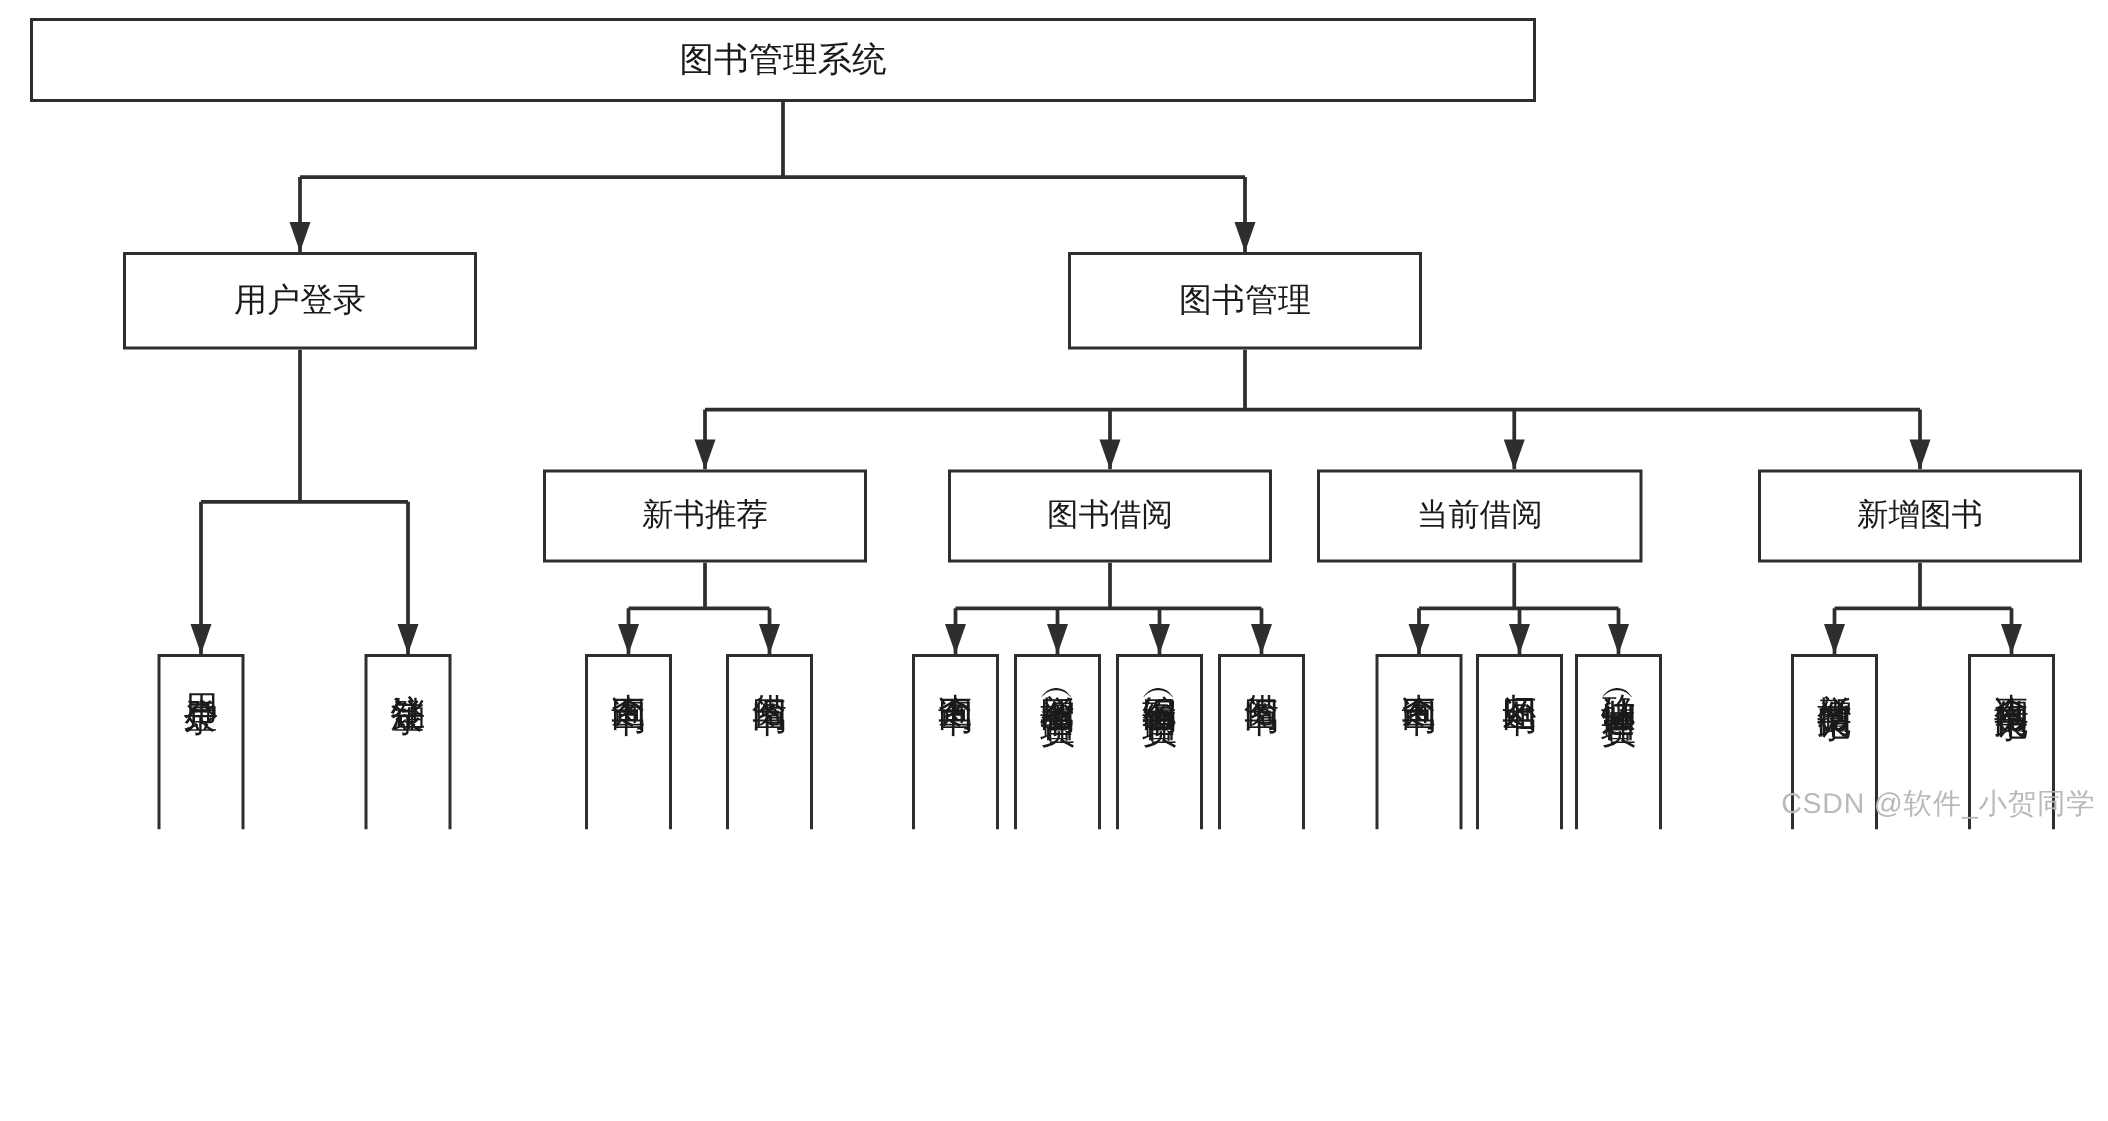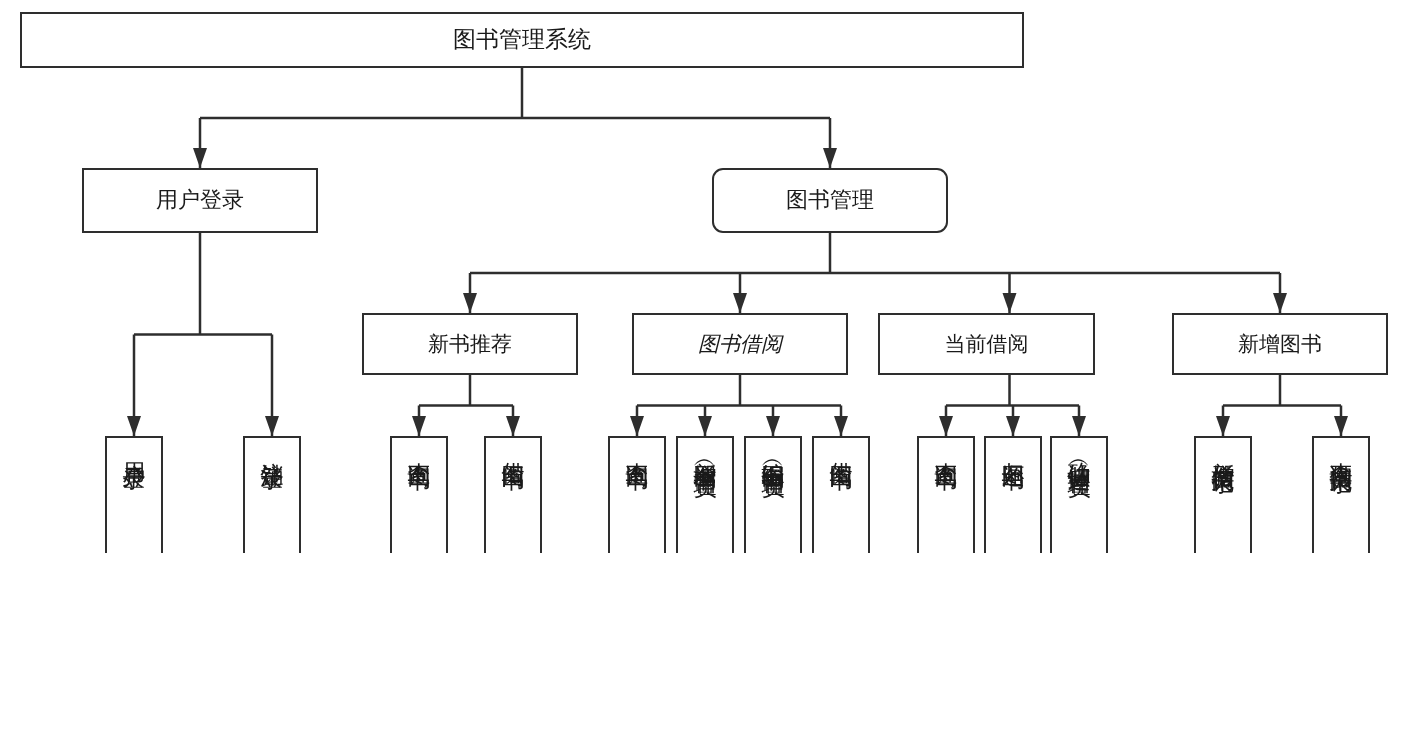--- a/index.html
+++ b/index.html
@@ -127,27 +127,27 @@
       <line x1="1341" y1="405.5" x2="1341" y2="436" stroke="#2e2e2e" stroke-width="2.5"></line>
       <polygon points="1334,416 1348,416 1341,436" fill="#2e2e2e"></polygon>
     </svg>
   <div id="nodes-layer">
       <div class="node lvl0" style="left: 20px; top: 12px; width: 1004px; height: 56px;">
         <span class="node-label">图书管理系统</span>
       </div>
       <div class="node lvl1" style="left: 82px; top: 168px; width: 236px; height: 65px;">
         <span class="node-label">用户登录</span>
       </div>
-      <div class="node lvl1" style="left: 712px; top: 168px; width: 236px; height: 65px; border-radius: 11px;">
+      <div class="node lvl1" style="left: 712px; top: 168px; width: 236px; height: 65px;">
         <span class="node-label">图书管理</span>
       </div>
       <div class="node lvl2" style="left: 362px; top: 313px; width: 216px; height: 62px;">
         <span class="node-label">新书推荐</span>
       </div>
-      <div class="node lvl2" style="left: 632px; top: 313px; width: 216px; height: 62px; font-style: italic;">
+      <div class="node lvl2" style="left: 632px; top: 313px; width: 216px; height: 62px;">
         <span class="node-label">图书借阅</span>
       </div>
       <div class="node lvl2" style="left: 878px; top: 313px; width: 217px; height: 62px;">
         <span class="node-label">当前借阅</span>
       </div>
       <div class="node lvl2" style="left: 1172px; top: 313px; width: 216px; height: 62px;">
         <span class="node-label">新增图书</span>
       </div>
       <div class="node lvl3 leaf" style="left: 105px; top: 436px; width: 58px; height: 297px;">
         <span class="node-label">用户登录</span>
@@ -182,13 +182,14 @@
       <div class="node lvl3 leaf" style="left: 1050px; top: 436px; width: 58px; height: 297px;">
         <span class="node-label">确认归还（管理员）</span>
       </div>
       <div class="node lvl3 leaf" style="left: 1194px; top: 436px; width: 58px; height: 297px;">
         <span class="node-label">新增借阅记录</span>
       </div>
       <div class="node lvl3 leaf" style="left: 1312px; top: 436px; width: 58px; height: 297px;">
         <span class="node-label">查询借阅记录</span>
       </div>
     </div>
+  <div id="watermark">CSDN @软件_小贺同学</div>
 </div>
 
 </body></html>

